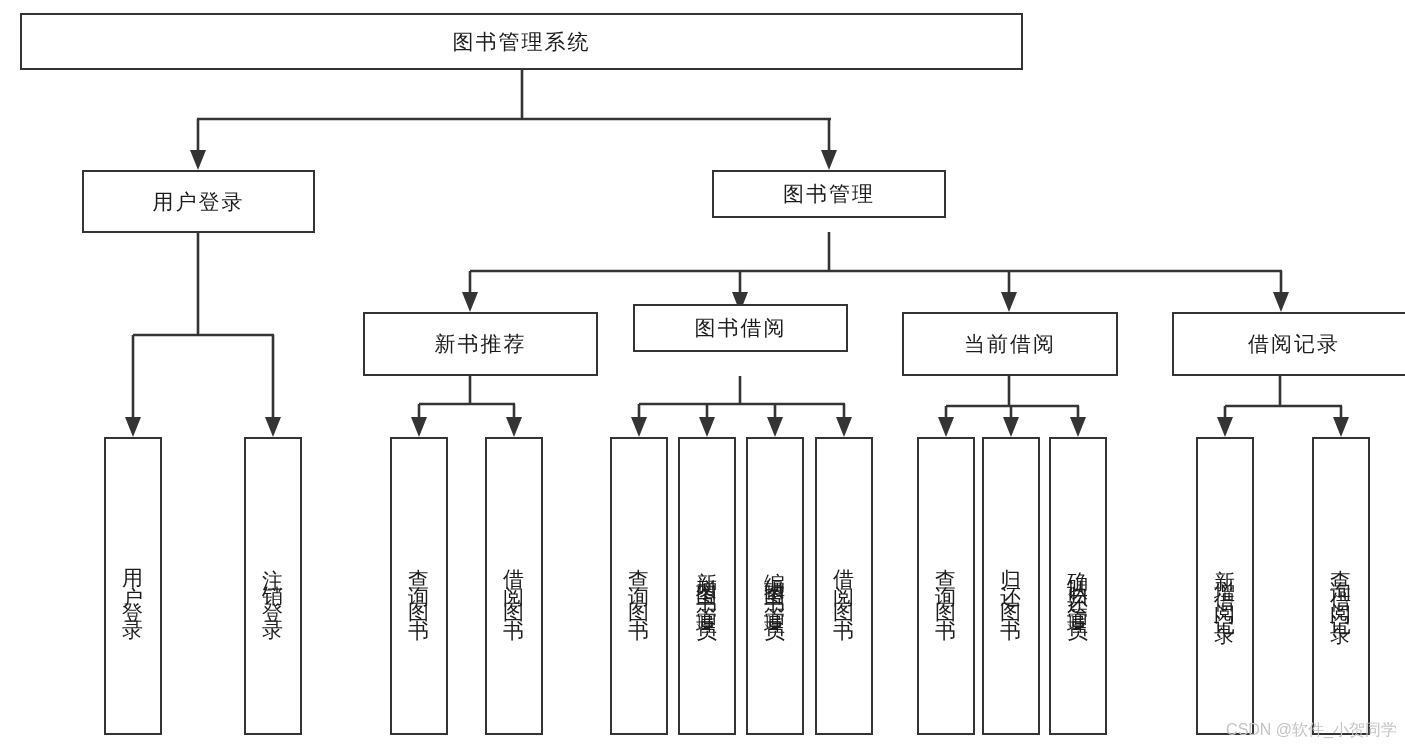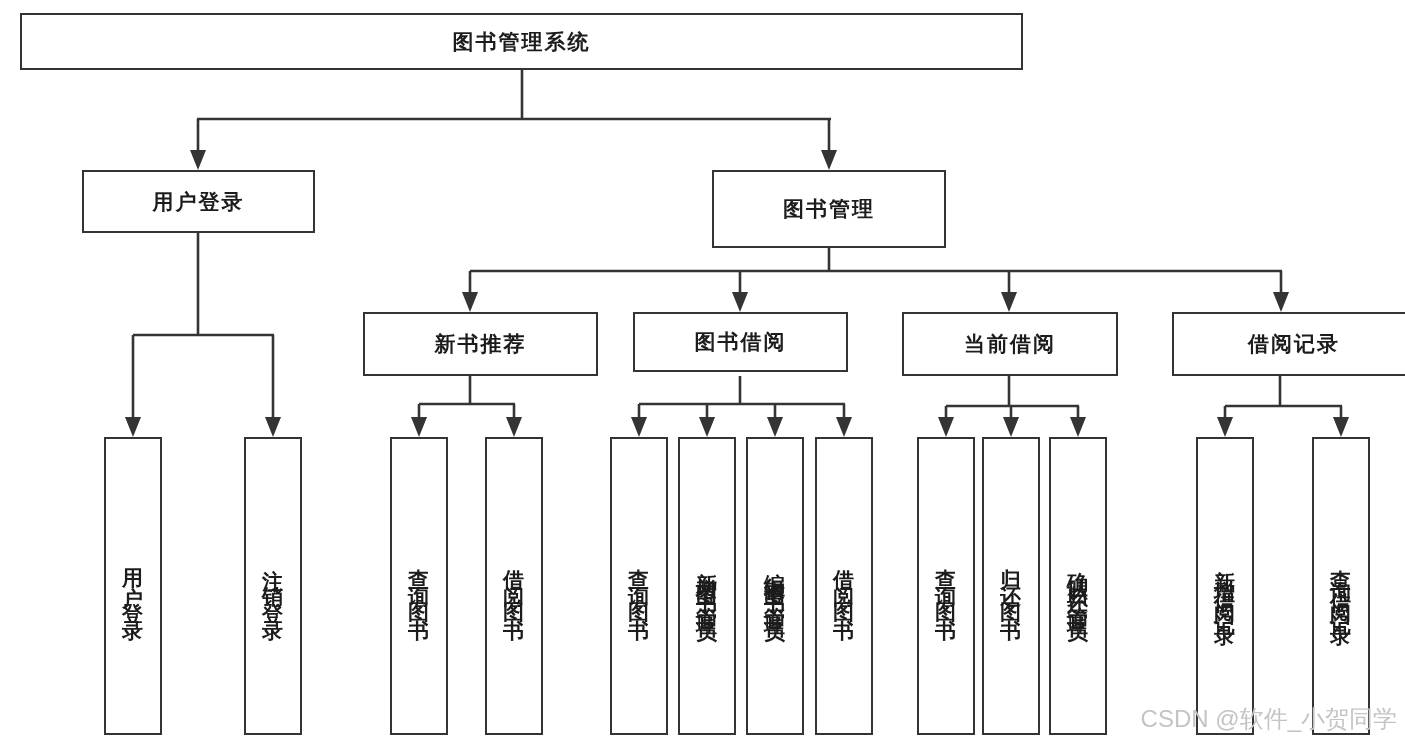--- a/index.html
+++ b/index.html
@@ -18,21 +18,21 @@
     color:var(--text);
   }
   #wires{position:absolute;left:0;top:0;width:1405px;height:747px;pointer-events:none;}
   #wires line{stroke:var(--line);stroke-width:2.6;}
   #wires polygon{fill:var(--line);stroke:none;}
   .box{
     position:absolute;
     box-sizing:border-box;
     border:2.5px solid var(--line);
     background:#fff;
-    display:flex;align-items:center;justify-content:center;font-weight:bold;
+    display:flex;align-items:center;justify-content:center;
   }
   .hlabel{
     font-size:21px;
     letter-spacing:2px;
     white-space:nowrap;
     color:var(--text);
   }
   .v{width:58px;height:298px;}
   .vlabel{
     writing-mode:vertical-rl;
@@ -40,22 +40,22 @@
     font-size:21px;
     line-height:1;
     color:var(--text);
     white-space:nowrap;
   }
   .sp4{letter-spacing:17px;}
   .sp6{letter-spacing:11px;}
   .sp9{letter-spacing:7px;}
   #watermark{
     position:absolute;
-    right:8px;bottom:12px;
-    font-size:24px;
+    right:8px;bottom:6px;
+    font-size:16px;
     color:var(--wm);
     white-space:nowrap;
     margin-top:7px;
   }
 </style>
 </head>
 <body>
 
 <div id="stage">
 
@@ -121,28 +121,28 @@
     <polygon points="1333,417 1349,417 1341,437"></polygon>
   </svg>
 
   <div class="box" style="left:20px;top:13px;width:1003px;height:57px">
     <span class="hlabel">图书管理系统</span>
   </div>
 
   <div class="box" style="left:82px;top:170px;width:233px;height:63px">
     <span class="hlabel">用户登录</span>
   </div>
-  <div class="box" style="left:712px;top:170px;width:234px;height:78px">
+  <div class="box" style="left:712px;top:170px;width:234px;height:48px">
     <span class="hlabel">图书管理</span>
   </div>
 
   <div class="box" style="left:363px;top:312px;width:235px;height:64px">
     <span class="hlabel">新书推荐</span>
   </div>
-  <div class="box" style="left:633px;top:312px;width:215px;height:60px">
+  <div class="box" style="left:633px;top:304px;width:215px;height:48px">
     <span class="hlabel">图书借阅</span>
   </div>
   <div class="box" style="left:902px;top:312px;width:216px;height:64px">
     <span class="hlabel">当前借阅</span>
   </div>
   <div class="box" style="left:1172px;top:312px;width:244px;height:64px">
     <span class="hlabel">借阅记录</span>
   </div>
 
   <div class="box v" style="left:104px;top:437px">

